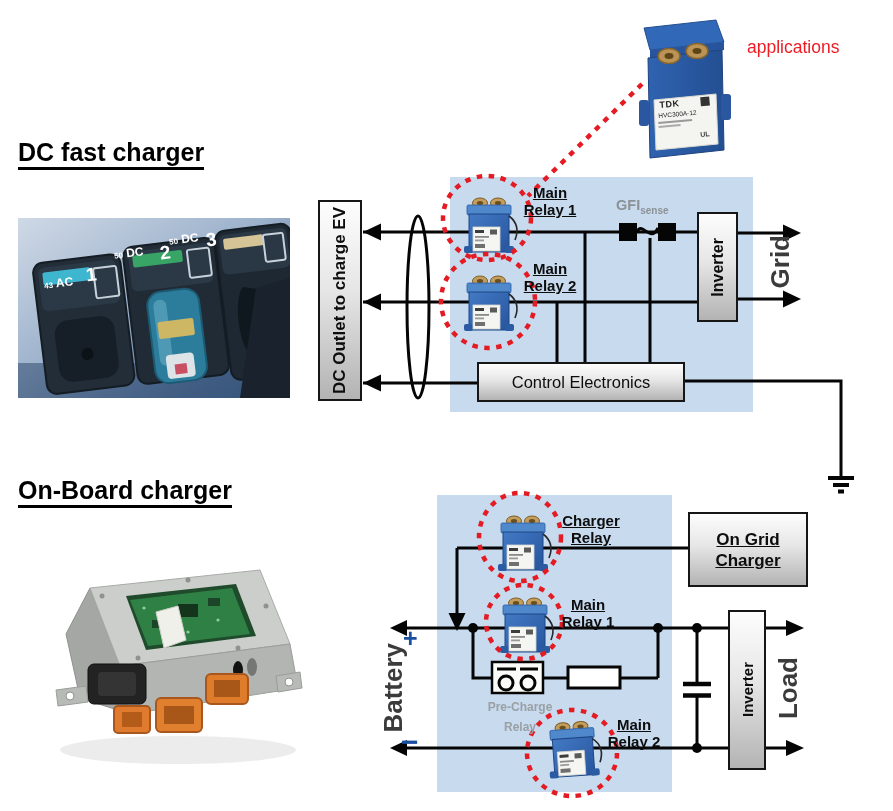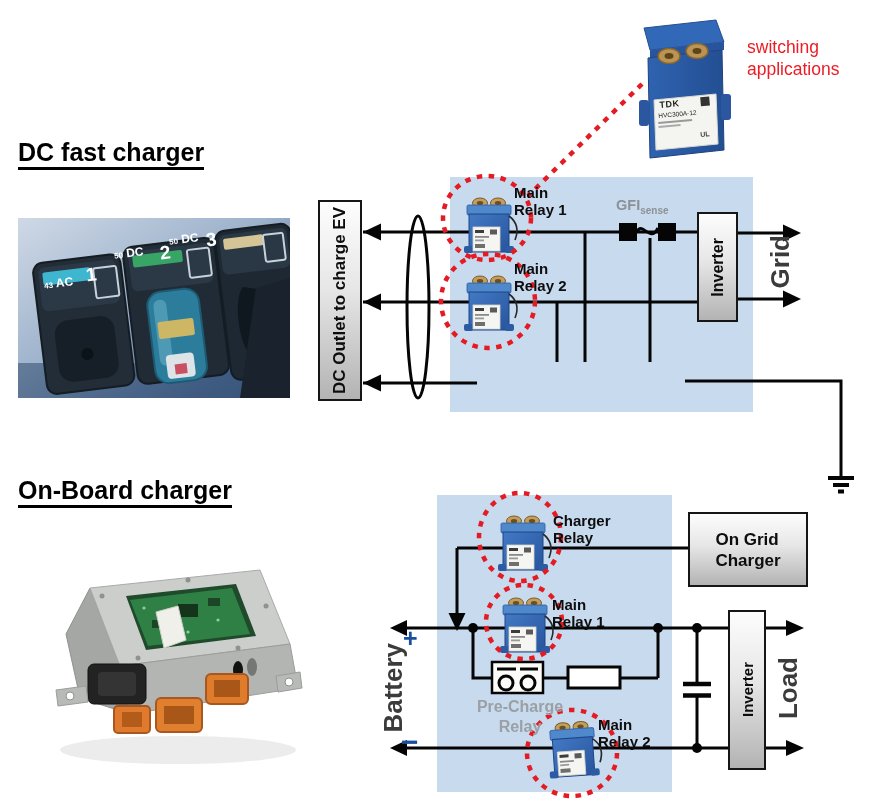--- a/index.html
+++ b/index.html
@@ -5,24 +5,24 @@
   html,body{margin:0;padding:0;background:#fff;}
   #canvas{position:relative;width:893px;height:811px;background:#ffffff;overflow:hidden;
           font-family:"Liberation Sans",sans-serif;}
   .abs{position:absolute;}
   svg{display:block;}
   .heading{position:absolute;font-size:25px;font-weight:bold;color:#000;
            border-bottom:3px solid #000;padding-bottom:1px;line-height:28px;}
   .gbox{position:absolute;background:linear-gradient(to bottom,#fdfdfd 0%,#e6e6e6 45%,#b3b3b3 100%);
         border:2px solid #161616;box-sizing:border-box;display:flex;align-items:center;justify-content:center;}
   .vtext{writing-mode:vertical-rl;transform:rotate(180deg);white-space:nowrap;}
-  .lbl{position:absolute;font-weight:bold;color:#0d0d0d;font-size:15px;line-height:17px;}
+  .lbl{position:absolute;font-weight:bold;color:#0d0d0d;text-align:center;font-size:15px;line-height:17px;text-decoration:underline;}
   .biglbl{position:absolute;display:flex;align-items:center;justify-content:center;
           font-weight:bold;color:#3b3b3b;font-size:26px;}
-  .graylbl{position:absolute;font-weight:bold;color:#9aa0a4;text-align:center;font-size:16px;line-height:20px;}
+  .graylbl{position:absolute;font-weight:bold;color:#9aa0a4;text-align:center;font-size:12px;line-height:20px;}
   .callout{position:absolute;left:747px;top:37px;width:140px;color:#ed1c24;font-size:17.5px;line-height:21.5px;}
   .photo{position:absolute;overflow:hidden;}
   .pl{position:absolute;color:#fff;font-weight:bold;white-space:nowrap;}
   .bluechar{position:absolute;color:#1a4fa0;font-weight:bold;}
   .prodtxt{position:absolute;color:#1d1d1d;white-space:nowrap;transform:rotate(-5deg);transform-origin:left top;}
 </style>
 </head>
 <body>
 
 <div id="canvas">
@@ -171,21 +171,20 @@
       <ellipse cx="520" cy="537" rx="41" ry="44"></ellipse>
       <ellipse cx="524" cy="622" rx="38" ry="37"></ellipse>
       <ellipse cx="572" cy="753" rx="45" ry="43"></ellipse>
     </g>
   </svg>
 
   <div class="heading" style="left:18px;top:476px">On-Board charger</div>
   <div class="heading" style="left:18px;top:138px">DC fast charger</div>
 
   <div class="callout">
-    <div>switching</div>
     <div>applications</div>
   </div>
 
   <span class="prodtxt" style="left:659px;top:100px;font-size:9px;font-weight:bold;letter-spacing:.5px">TDK</span>
   <span class="prodtxt" style="left:658px;top:112px;font-size:6.5px">HVC300A-12</span>
   <span class="prodtxt" style="left:700px;top:131px;font-size:7px;font-weight:bold;color:#444">UL</span>
 
   <div class="gbox" style="left:318px;top:200px;width:44px;height:201px">
     <span class="vtext" style="font-size:17px;font-weight:bold;color:#0d0d0d">DC Outlet to charge EV</span>
   </div>
@@ -198,20 +197,23 @@
     <div>Relay 2</div>
   </div>
   <div class="abs" style="left:616px;top:196px;color:#8c9196;font-weight:bold">
     <span style="font-size:14.5px">GFI</span><sub style="font-size:10px">sense</sub>
   </div>
   <div class="gbox" style="left:697px;top:212px;width:41px;height:110px">
     <span class="vtext" style="font-size:16px;font-weight:bold;color:#0d0d0d">Inverter</span>
   </div>
   <div class="biglbl" style="left:758px;top:233px;width:44px;height:58px">
     <span class="vtext">Grid</span>
+  </div>
+  <div class="gbox" style="left:477px;top:362px;width:208px;height:40px;font-size:16.5px;color:#0d0d0d">
+    <span>Control Electronics</span>
   </div>
 
   <div class="lbl" style="left:553px;top:512px;width:76px">
     <div>Charger</div>
     <div>Relay</div>
   </div>
   <div class="gbox" style="left:688px;top:512px;width:120px;height:75px">
     <div class="lbl" style="position:static;font-size:17px;line-height:21px">
       <div>On Grid</div>
       <div>Charger</div>

